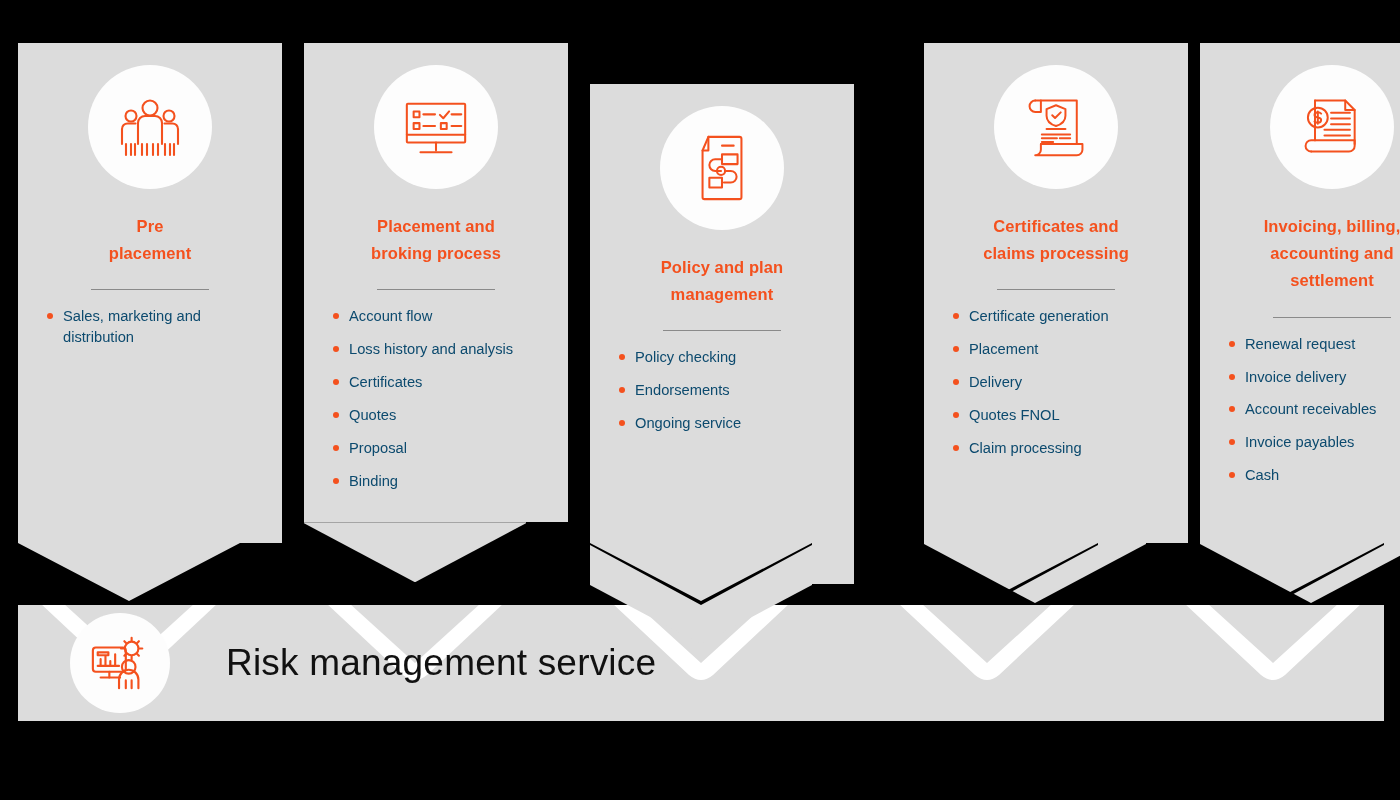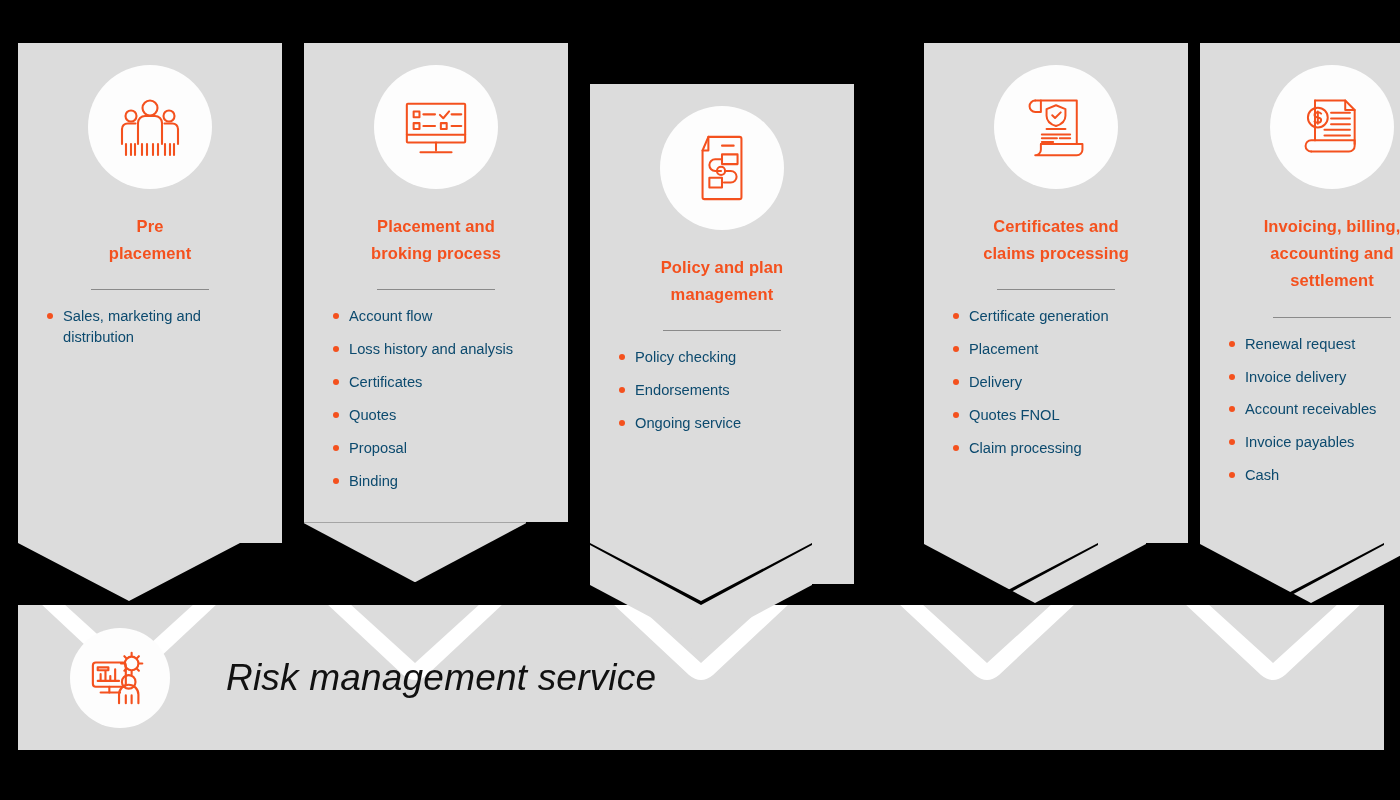--- a/index.html
+++ b/index.html
@@ -73,23 +73,22 @@
     background:#dcdcdc;
     clip-path:polygon(0 0,100% 0,100% 1px,50% 100%,0 1px);
   }
 
   
   #bottombar{
     position:absolute;
     left:18px;
     top:605px;
     width:1366px;
-    height:145px;
+    height:116px;
     background:#dcdcdc;
-    font-style:italic;
   }
   #bottombar .bar-inner{
     position:absolute;left:0;top:0;right:0;bottom:0;
     display:flex;align-items:center;
   }
   .bar-icon{
     width:100px;height:100px;border-radius:50%;
     background:#fdfdfd;
     margin-left:52px;
     display:flex;align-items:center;justify-content:center;

